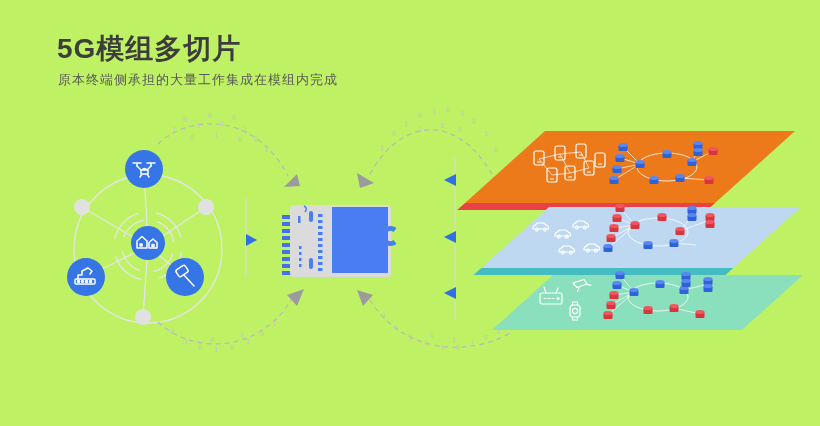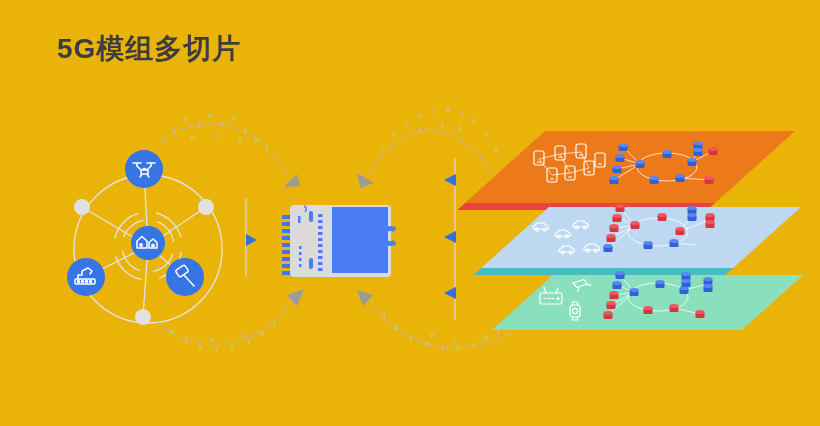--- a/index.html
+++ b/index.html
@@ -1,16 +1,16 @@
 <!DOCTYPE html>
 <html><head>
 <meta charset="utf-8">
 <style>
   html,body{margin:0;padding:0;background:#fff;}
-  #canvas{position:relative;width:820px;height:426px;background:#eab308;overflow:hidden;
+  #canvas{position:relative;width:820px;height:426px;background:#bef264;overflow:hidden;
           font-family:"Liberation Sans","DejaVu Sans",sans-serif;}
   #title{position:absolute;left:57px;top:30px;font-size:28px;font-weight:700;color:#3d3d3d;letter-spacing:1px;}
   #subtitle{position:absolute;left:58px;top:71px;font-size:13px;color:#595959;letter-spacing:1px;}
   svg.layer{position:absolute;left:0;top:0;pointer-events:none;}
   #underlay{z-index:1;}
   .slice{position:absolute;transform:skewX(-48deg);transform-origin:0 0;z-index:2;}
   .s1{left:545px;top:131px;width:250px;}
   .s2{left:549px;top:207px;width:252px;}
   .s3{left:553px;top:275px;width:250px;}
   .s1 .surface{height:72px;} .s2 .surface{height:61px;} .s3 .surface{height:55px;}
@@ -23,20 +23,21 @@
   .dash{stroke:#b9b9b9;stroke-width:1.2;fill:none;stroke-dasharray:5 4;}
   .whiteicon{stroke:#fff;stroke-width:1.5;fill:none;stroke-linecap:round;stroke-linejoin:round;}
   .devicon{stroke:#fff;stroke-width:1.2;fill:none;stroke-linecap:round;stroke-linejoin:round;}
 </style>
 </head>
 <body>
 
 <div id="canvas">
 
   <div id="title">5G模组多切片</div>
+  <div id="subtitle">原本终端侧承担的大量工作集成在模组内完成</div>
 
   <svg id="underlay" class="layer" width="820" height="426" viewBox="0 0 820 426">
     <defs>
       <g id="icon-phone" class="devicon">
         <rect x="0" y="0" width="10" height="14" rx="2"></rect>
         <path d="M3.5,11 h3"></path>
       </g>
       <g id="icon-car" class="devicon">
         <path d="M0,8 v-1.5 q0,-1.8 2,-2.2 l2.5,-2.3 h6 l3,2.3 q2,.4 2,2.2 V8 z"></path>
         <circle cx="3.8" cy="8.6" r="1.5"></circle>

